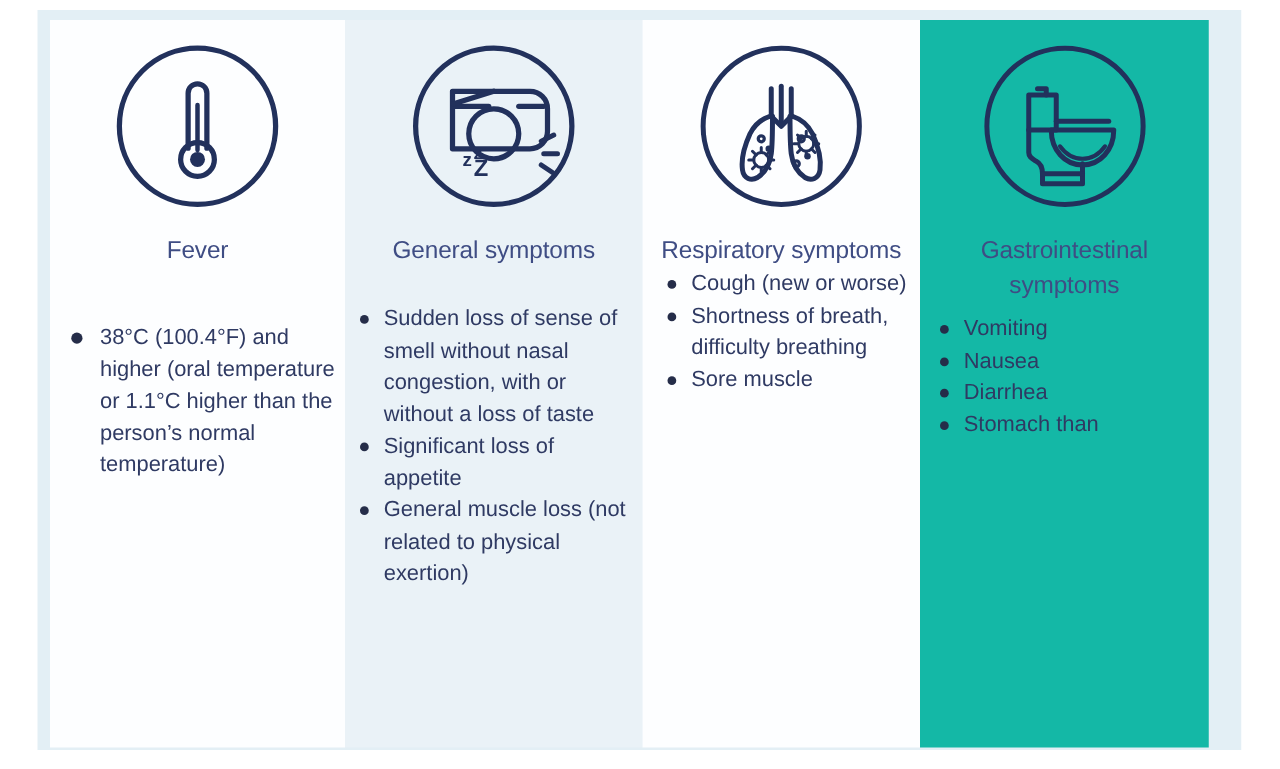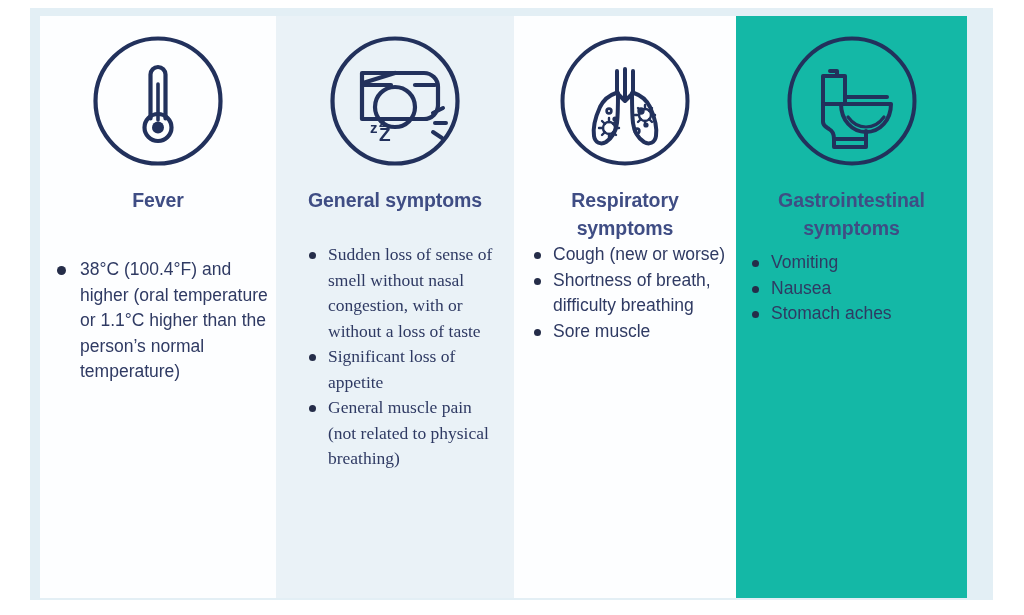--- a/index.html
+++ b/index.html
@@ -50,21 +50,21 @@
   .icon-wrap {
     height: 170px;
     display: flex;
     align-items: center;
     justify-content: center;
   }
   .icon-wrap svg { display: block; }
 
   .col-title {
     color: #3f4d84;
-    font-weight: bold;
+    font-weight: normal;
     font-size: 19.5px;
     line-height: 28px;
     text-align: center;
     padding: 0 8px;
     margin: 0;
     letter-spacing: -0.1px;
   }
 
   .bullets {
     margin: 0;
@@ -85,21 +85,21 @@
     left: 6px;
     top: 10px;
     width: 7px;
     height: 7px;
     border-radius: 50%;
     background: #252d49;
   }
 
   
   .list-fever       { margin-top: 43px; padding-left: 13px; padding-right: 6px; }
-  .list-general     { margin-top: 28px; padding-left: 27px; padding-right: 10px; font-family: Liberation Serif, serif; }
+  .list-general     { margin-top: 28px; padding-left: 6px; padding-right: 10px; }
   .list-respiratory { padding-left: 14px; padding-right: 8px; }
   .list-gastro      { margin-top: 8px;  padding-left: 10px; padding-right: 8px; }
 
   .list-fever li::before { width: 9px; height: 9px; left: 4px; top: 9px; }
   .list-fever li { padding-left: 27px; }
 </style>
 </head>
 <body>
 
 <div class="frame"></div>
@@ -140,21 +140,21 @@
         <text x="50" y="92" font-family="Liberation Sans, sans-serif" font-size="13" font-weight="bold" fill="#22315c" stroke="none">Z</text>
         <text x="50" y="106" font-family="Liberation Sans, sans-serif" font-size="19" font-weight="bold" fill="#22315c" stroke="none">Z</text>
 
         <path d="M104 78 l10 -5 M106 88 l11 0 M104 97 l9 6" stroke-width="4"></path>
       </svg>
     </div>
     <div class="col-title">General symptoms</div>
     <ul class="bullets list-general">
       <li>Sudden loss of sense of smell without nasal congestion, with or without a loss of taste</li>
       <li>Significant loss of appetite</li>
-      <li>General muscle pain (not related to physical breathing)</li>
+      <li>General muscle loss (not related to physical exertion)</li>
     </ul>
   </div>
 
   <div class="col col-respiratory">
     <div class="icon-wrap">
       <svg width="132" height="132" viewBox="0 0 132 132" fill="none" stroke="#22315c" stroke-width="4" stroke-linecap="round" stroke-linejoin="round">
         <circle cx="66" cy="66" r="62.5"></circle>
 
         <path d="M66 34 V 62"></path>
         <path d="M58 36 V 58 l8 8 l8 -8 V 36"></path>
@@ -211,17 +211,18 @@
 
         <path d="M62 82 c5 7 11 10 18 10 c7 0 13 -3 18 -10" stroke-width="3.2"></path>
 
         <path d="M48 104 h32"></path>
       </svg>
     </div>
     <div class="col-title">Gastrointestinal symptoms</div>
     <ul class="bullets list-gastro">
       <li>Vomiting</li>
       <li>Nausea</li>
-      <li>Stomach aches</li>
+      <li>Diarrhea</li>
+      <li>Stomach than</li>
     </ul>
   </div>
 
 </div>
 
 </body></html>

